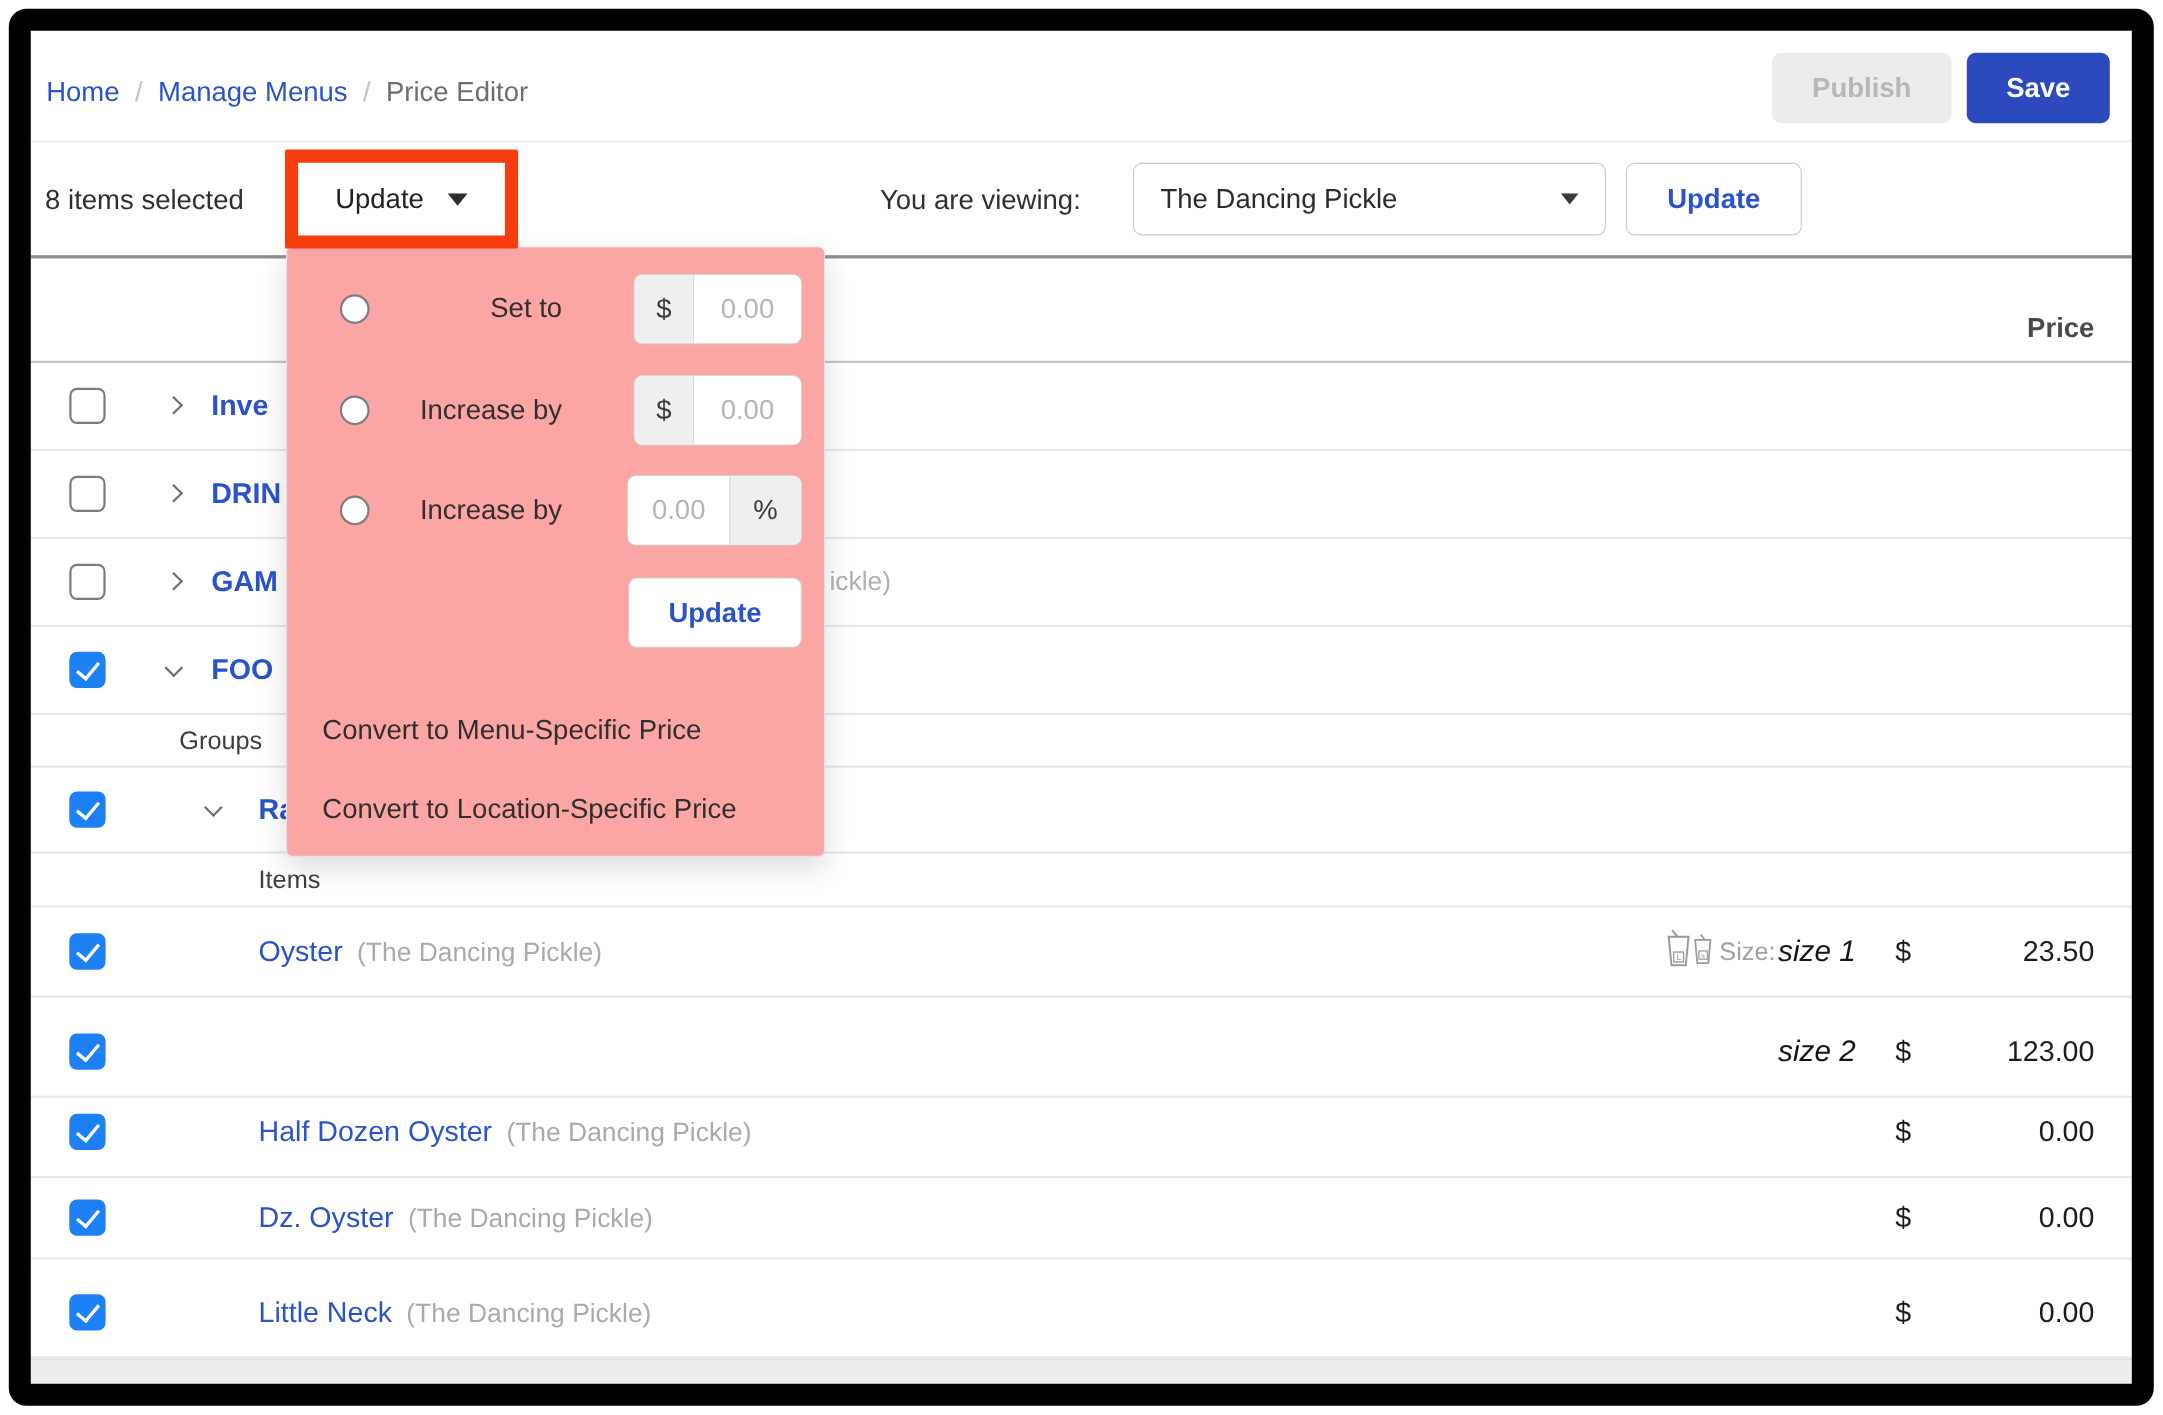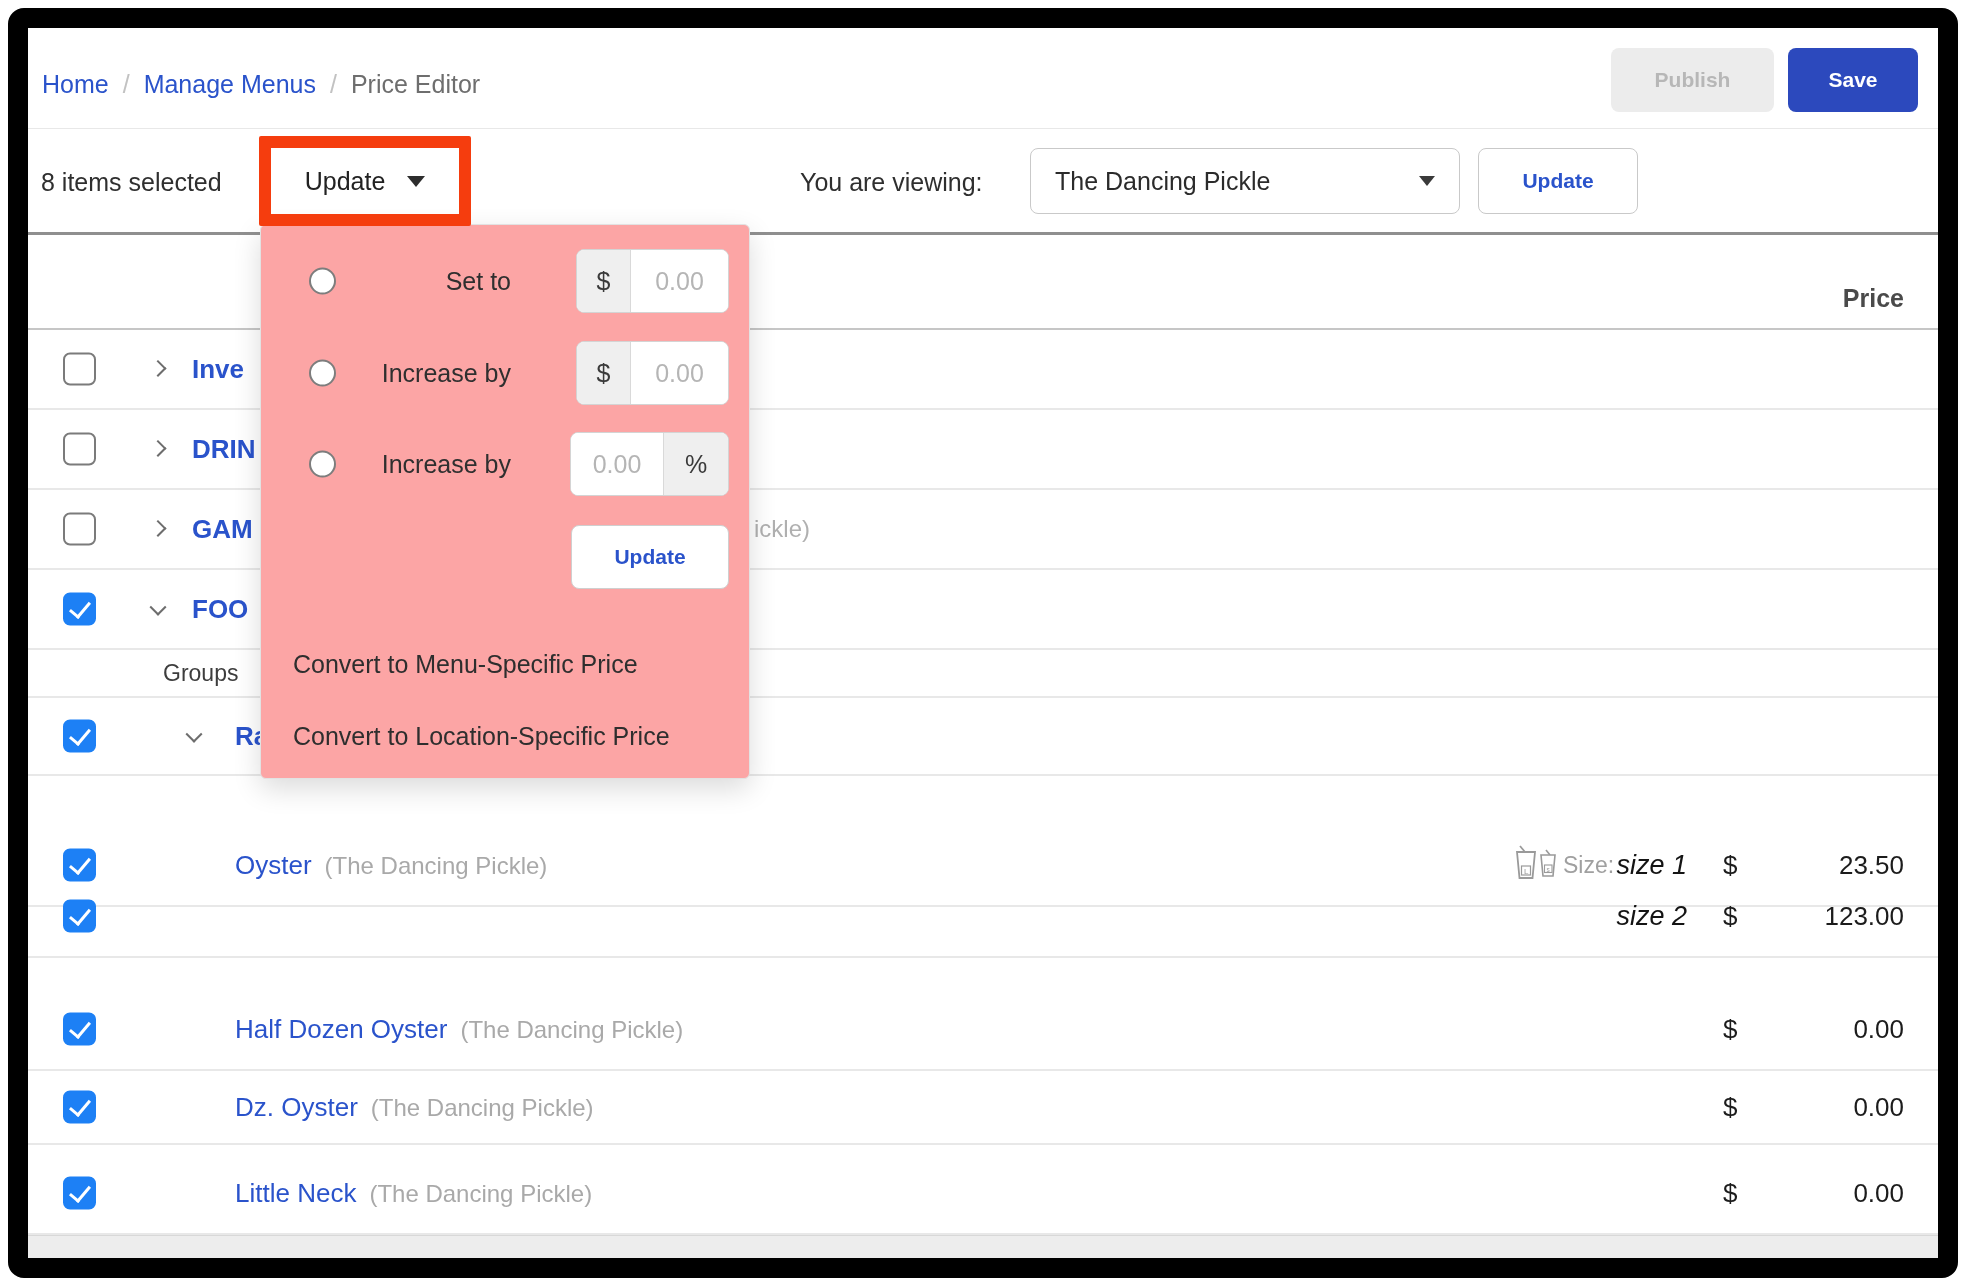--- a/index.html
+++ b/index.html
@@ -8,21 +8,21 @@
   .stage { position:relative; width:1966px; height:1286px; background:#fff; overflow:hidden; }
   .frame { position:absolute; left:8px; top:8px; width:1950px; height:1270px;
            border:20px solid #000; border-radius:16px; z-index:200; pointer-events:none; }
   .app { position:absolute; left:28px; top:28px; width:1910px; height:1230px; background:#fff; overflow:hidden; }
 
   
   .breadcrumb { position:absolute; left:14px; top:42px; font-size:25px; display:flex; gap:14px; align-items:center; white-space:nowrap; }
   .bc-link { color:#2a53cb; cursor:pointer; }
   .bc-sep { color:#c2c2c2; }
   .bc-current { color:#6e6e6e; }
-  .btn { display:flex; align-items:center; justify-content:center; border-radius:8px; font-size:21px; font-weight:700; cursor:pointer;text-align:center; }
+  .btn { display:flex; align-items:center; justify-content:center; border-radius:8px; font-size:25px; font-weight:700; cursor:pointer;text-align:center; }
   .btn-publish { position:absolute; right:164px; top:20px; width:163px; height:64px; background:#ececec; color:#b7b7b7; }
   .btn-save { position:absolute; right:20px; top:20px; width:130px; height:64px; background:#2c49bd; color:#fff; }
   .header-divider { position:absolute; left:0; right:0; top:100px; height:1px; background:#e8e8e8; }
 
   
   .selection-text { position:absolute; left:13px; top:140px; font-size:25px; color:#2f2f2f; }
   .update-trigger { position:absolute; left:243px; top:120px; width:188px; height:66px; z-index:10;
                     display:flex; align-items:center; justify-content:center; gap:22px; background:#fff; cursor:pointer; }
   .update-trigger .lbl { font-size:25px; color:#222; }
   .caret { width:0; height:0; border-left:9px solid transparent; border-right:9px solid transparent; border-top:11px solid #2d2d2d; }
@@ -150,20 +150,23 @@
     <div class="trow" style="top:622px;height:48px;">
       <span class="section-label" style="left:135px;">Groups</span>
     </div>
 
     <div class="trow" style="top:670px;height:78px;">
       <span class="cb on"></span>
       <span class="chev down" style="left:160px;"></span>
       <span class="gname" style="left:207px;">Ra</span>
     </div>
 
+    <div class="trow" style="top:748px;height:49px;">
+      <span class="section-label" style="left:207px;">Items</span>
+    </div>
 
     <div class="trow" style="top:797px;height:82px;">
       <span class="cb on"></span>
       <div class="iline">
         <span class="iname">Oyster</span>
         <span class="iloc">(The Dancing Pickle)</span>
       </div>
       <span class="cups-icon">
         <svg width="46" height="42" viewBox="0 0 46 42" fill="none">
           <path d="M7 4 L12 10" stroke="#9a9a9a" stroke-width="1.8"></path>
@@ -175,21 +178,21 @@
           <rect x="31.5" y="23" width="7.5" height="7.5" stroke="#9a9a9a" stroke-width="1.1" fill="#fff"></rect>
           <text x="33.5" y="29.5" font-size="6.5" fill="#9a9a9a" font-family="Liberation Sans, sans-serif">s</text>
         </svg>
       </span>
       <span class="size-label">Size:</span>
       <span class="size-value">size 1</span>
       <span class="currency">$</span>
       <span class="price-val">23.50</span>
     </div>
 
-    <div class="trow" style="top:848px;height:82px;text-align:center;">
+    <div class="trow" style="top:888px;height:82px;text-align:center;">
       <span class="cb on"></span>
       <span class="size-value">size 2</span>
       <span class="currency">$</span>
       <span class="price-val">123.00</span>
     </div>
 
     <div class="trow" style="top:961px;height:82px;">
       <span class="cb on"></span>
       <div class="iline">
         <span class="iname">Half Dozen Oyster</span>

